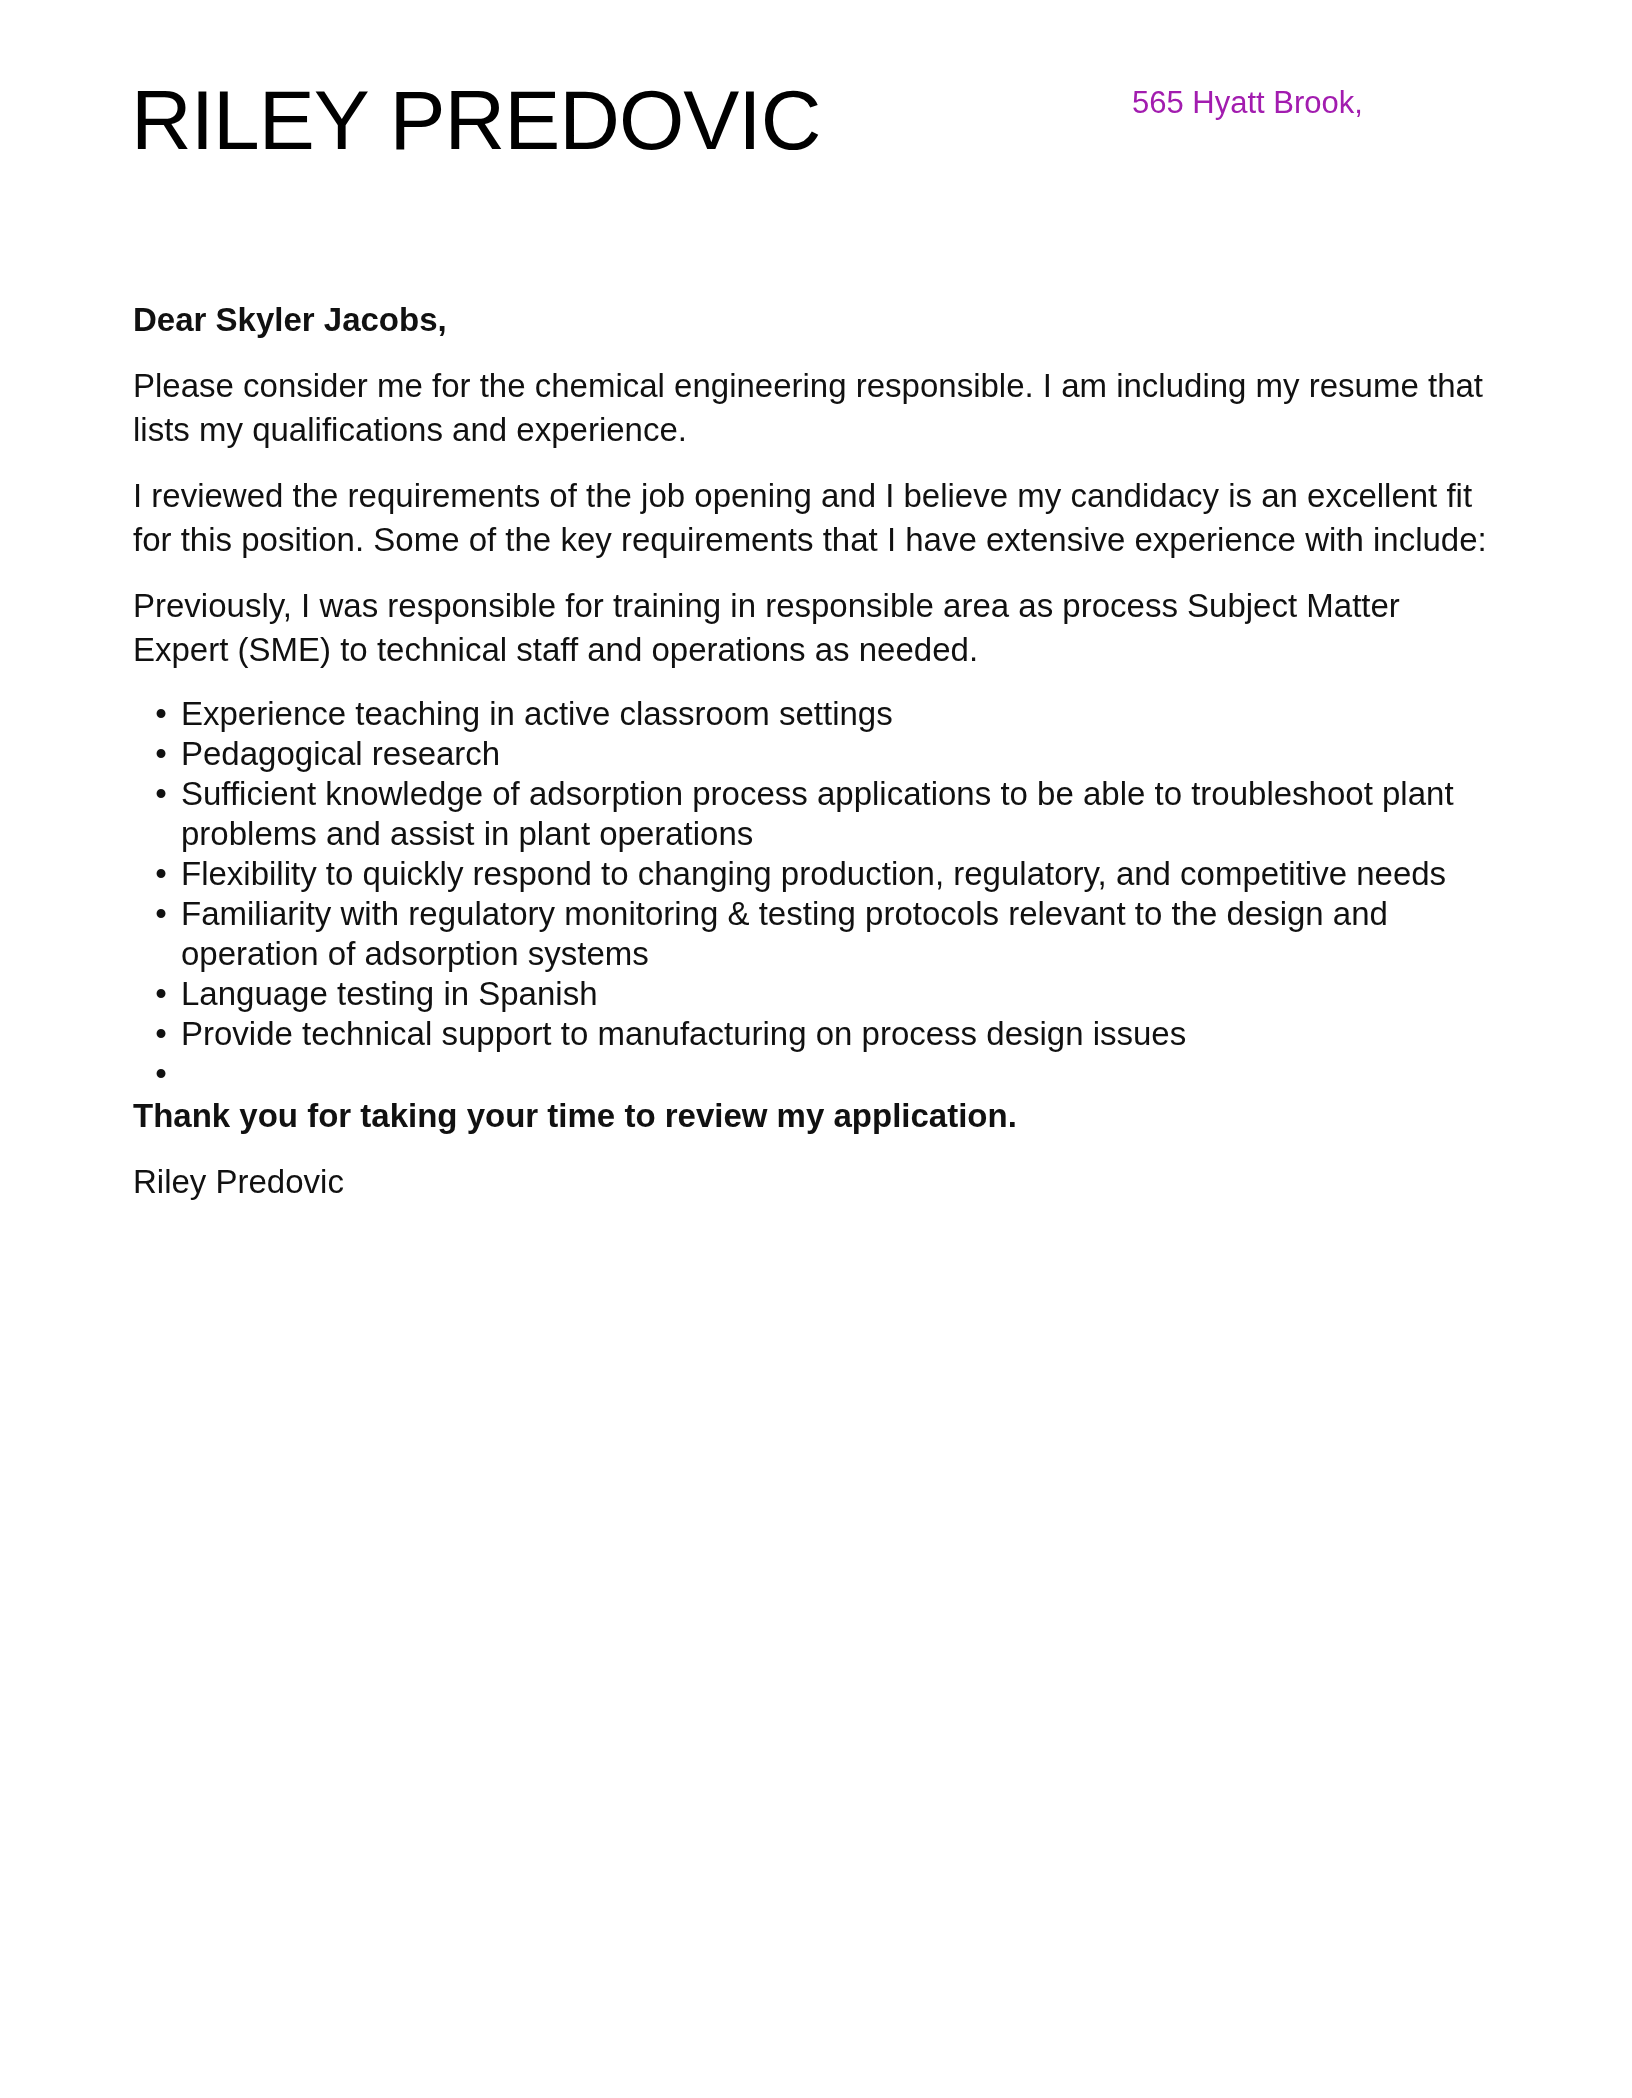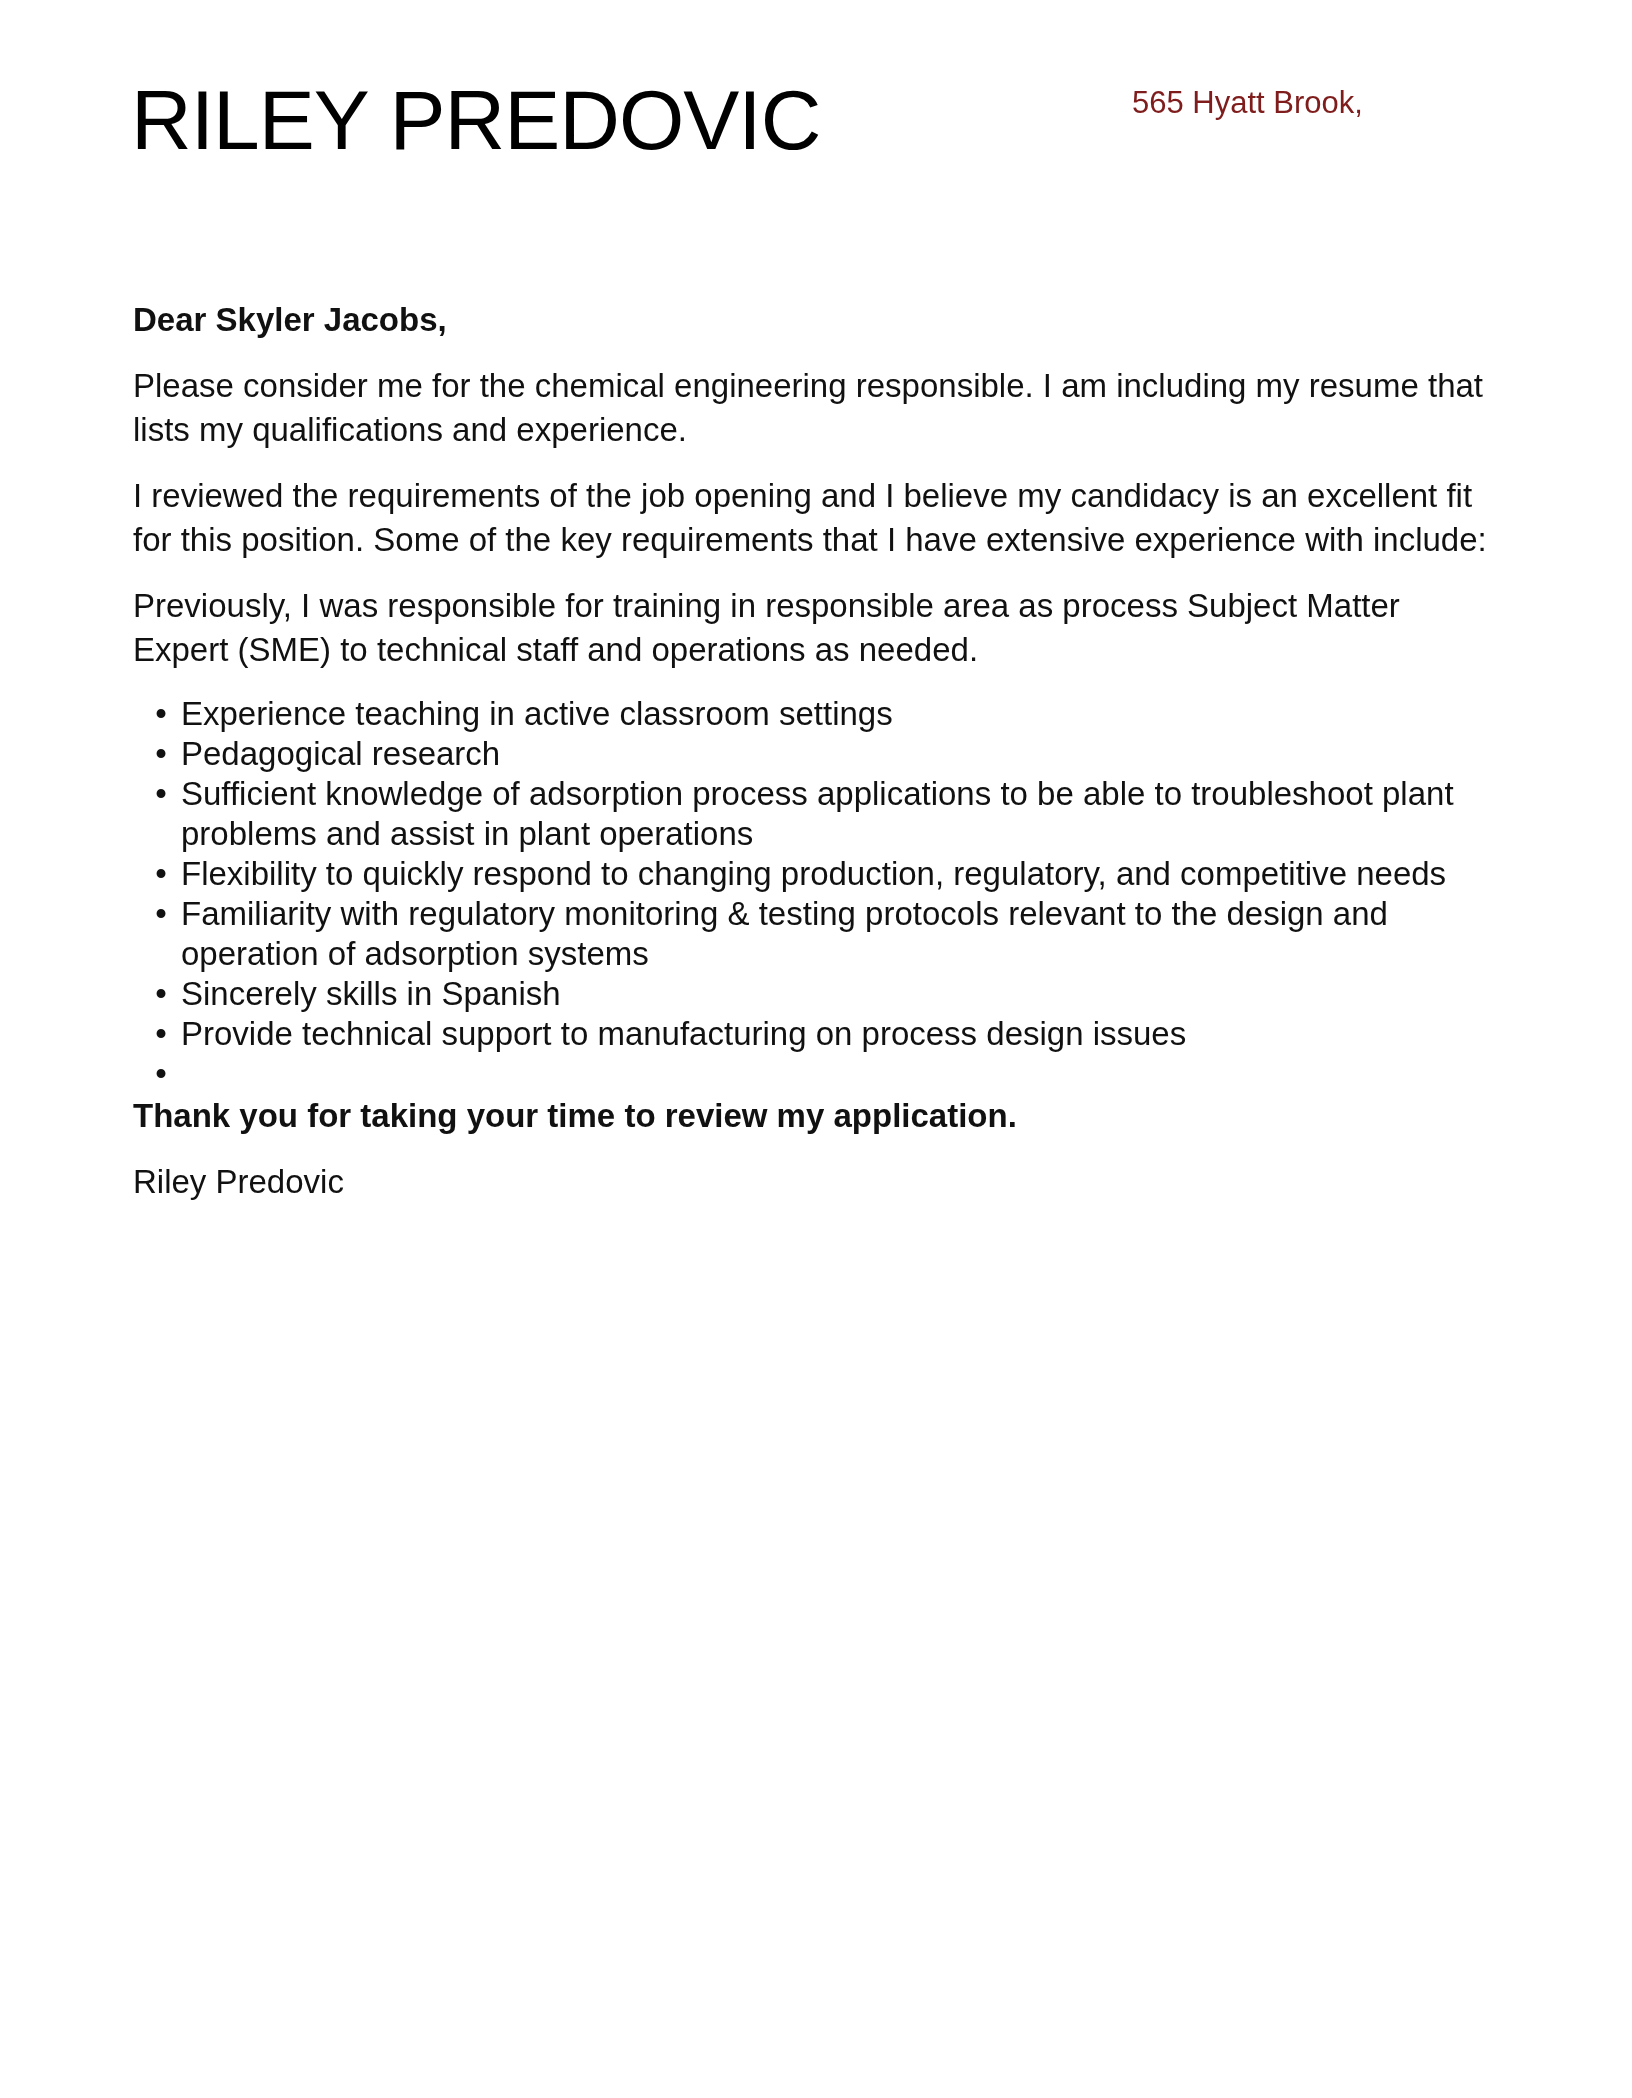--- a/index.html
+++ b/index.html
@@ -8,21 +8,21 @@
     font-family: "Liberation Sans", "DejaVu Sans", sans-serif;
     color: #111111;
   }
   .name {
     position: absolute; left: 131px; top: 70px;
     font-size: 84px; line-height: 100px; font-weight: 400;
     letter-spacing: -1px; margin: 0; color: #000;
   }
   .address {
     position: absolute; left: 1132px; top: 80px;
-    font-size: 31px; line-height: 46px; color: #7f1d1d;
+    font-size: 31px; line-height: 46px; color: #a21caf;
   }
   .address div { white-space: nowrap; }
   .body {
     position: absolute; left: 133px; top: 298px; width: 1370px;
     font-size: 33px; line-height: 44px;
   }
   .salutation { font-weight: 700; margin: 0 0 22px 0; }
   .para { margin: 0 0 22px 0; }
   .req-list { margin: 0 0 22px 0; padding: 0 0 0 48px; list-style: none; }
   .req-list li { position: relative; line-height: 40px; }
@@ -46,20 +46,20 @@
   <p class="para">Please consider me for the chemical engineering responsible. I am including my resume that lists my qualifications and experience.</p>
   <p class="para">I reviewed the requirements of the job opening and I believe my candidacy is an excellent fit for this position. Some of the key requirements that I have extensive experience with include:</p>
   <p class="para">Previously, I was responsible for training in responsible area as process Subject Matter Expert (SME) to technical staff and operations as needed.</p>
 
   <ul class="req-list">
     <li><span class="bullet">•</span><span>Experience teaching in active classroom settings</span></li>
     <li><span class="bullet">•</span><span>Pedagogical research</span></li>
     <li><span class="bullet">•</span><span>Sufficient knowledge of adsorption process applications to be able to troubleshoot plant problems and assist in plant operations</span></li>
     <li><span class="bullet">•</span><span>Flexibility to quickly respond to changing production, regulatory, and competitive needs</span></li>
     <li><span class="bullet">•</span><span>Familiarity with regulatory monitoring &amp; testing protocols relevant to the design and operation of adsorption systems</span></li>
-    <li><span class="bullet">•</span><span>Sincerely skills in Spanish</span></li>
+    <li><span class="bullet">•</span><span>Language testing in Spanish</span></li>
     <li><span class="bullet">•</span><span>Provide technical support to manufacturing on process design issues</span></li>
     <li><span class="bullet">•</span></li>
   </ul>
 
   <p class="closing">Thank you for taking your time to review my application.</p>
   <p class="signoff">Riley Predovic</p>
 </div>
 
 </body></html>

